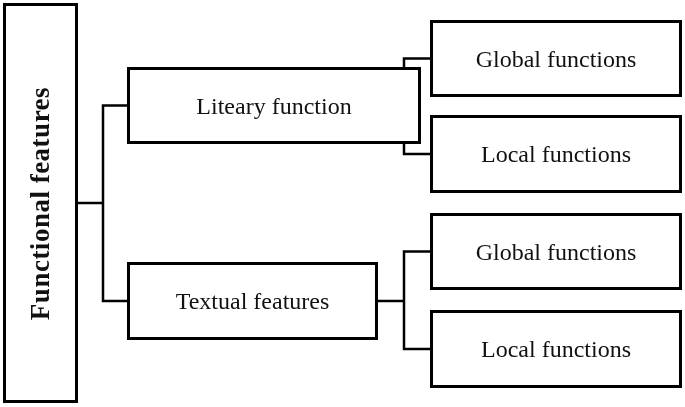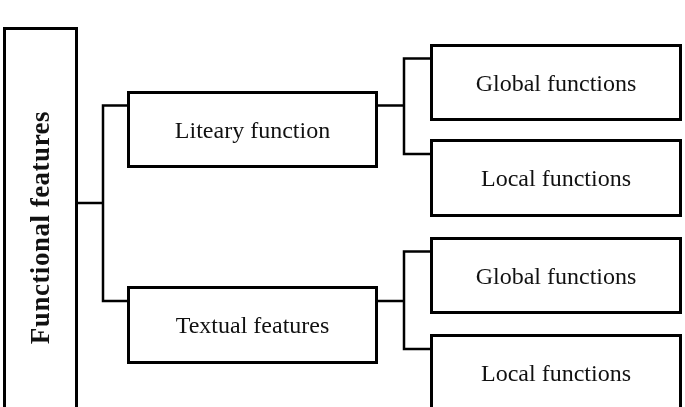--- a/index.html
+++ b/index.html
@@ -31,33 +31,32 @@
     position:absolute;
     box-sizing:border-box;
     border:3px solid var(--line);
     background:var(--bg);
     display:flex;
     align-items:center;
     justify-content:center;
     text-align:left;
     font-size:24px;
     line-height:1;
-    margin-top:24px;
   }
   .box.root{
     left:3px;top:3px;width:75px;height:400px;
   }
   .vtext{
     transform:rotate(-90deg);
     white-space:nowrap;
     font-weight:bold;
     font-size:27px;
     letter-spacing:0.5px;
   }
-  .box.branch-1{left:127px;top:67px;width:251px;height:77px;}
+  .box.branch-1{left:127px;top:67px;width:294px;height:77px;}
   .box.branch-2{left:127px;top:262px;width:251px;height:78px;}
   .box.leaf-1a{left:430px;top:20px;width:252px;height:77px;}
   .box.leaf-1b{left:430px;top:115px;width:252px;height:78px;}
   .box.leaf-2a{left:430px;top:213px;width:252px;height:77px;}
   .box.leaf-2b{left:430px;top:310px;width:252px;height:78px;}
 </style>
 </head>
 <body>
 
 <div class="canvas">

